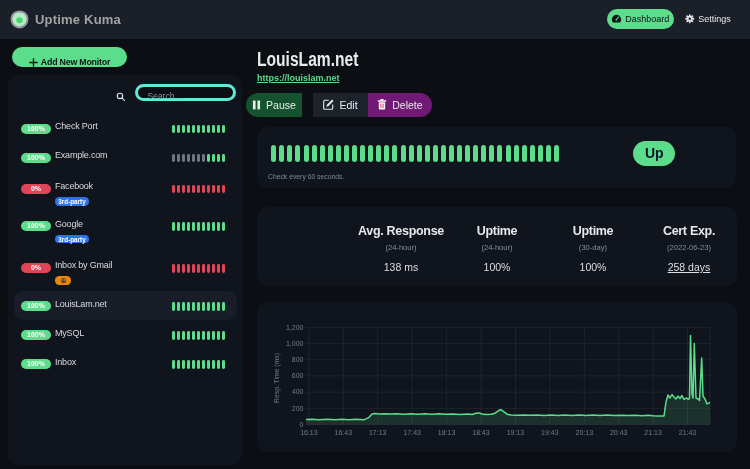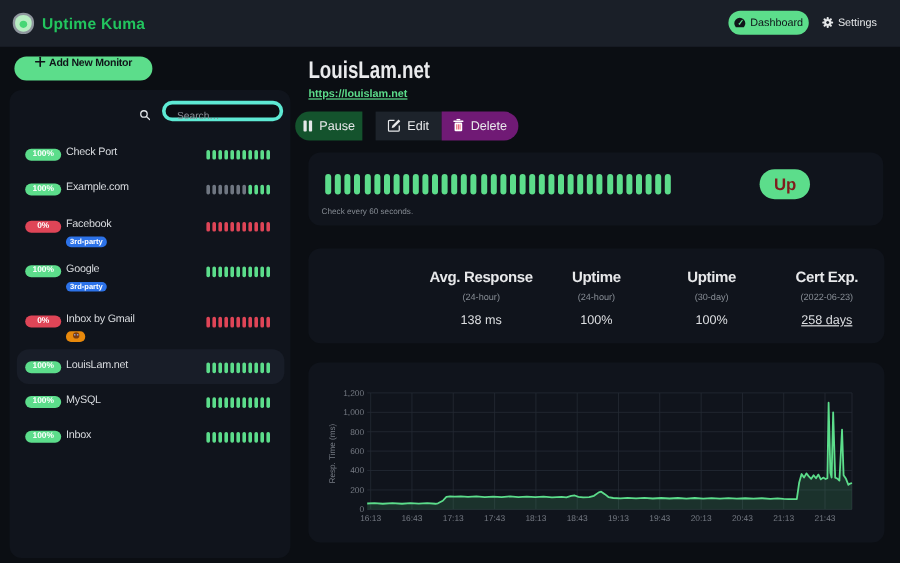--- a/index.html
+++ b/index.html
@@ -1,38 +1,38 @@
 <!DOCTYPE html>
 <html><head><meta charset="utf-8">
 <style>
 *{margin:0;padding:0;box-sizing:border-box}
 html,body{width:750px;height:469px;overflow:hidden;background:#0b0e13;font-family:"Liberation Sans",sans-serif;position:relative}
 .abs{position:absolute}
 
 .nav{position:absolute;left:0;top:0;width:750px;height:38.5px;background:#1a1f28}
-.brand{position:absolute;left:35px;top:11.5px;font-size:13px;font-weight:bold;color:#22c55e;letter-spacing:0.2px}
+.brand{position:absolute;left:35px;top:11.5px;font-size:13px;font-weight:bold;color:#a3a3a3;letter-spacing:0.2px}
 .navlogo{position:absolute;left:10px;top:9.5px}
 .navbtn{position:absolute;height:20.5px;border-radius:10.5px;font-size:9px;color:#e6e8ea;display:flex;align-items:center;justify-content:center;gap:3.5px;top:8.7px;white-space:nowrap}
 
-.addbtn{position:absolute;left:12px;top:46.5px;width:115px;height:20px;border-radius:10px;background:#5cdd8b;color:#0f1419;font-size:8.8px;font-weight:bold;display:flex;align-items:flex-start;justify-content:center;gap:3px;letter-spacing:-0.2px}
+.addbtn{position:absolute;left:12px;top:46.5px;width:115px;height:20px;border-radius:10px;background:#5cdd8b;color:#0f1419;font-size:8.8px;font-weight:bold;display:flex;align-items:flex-end;justify-content:center;gap:3px;letter-spacing:-0.2px}
 .panel{position:absolute;left:8px;top:74.5px;width:234px;height:390px;background:#10141c;border-radius:10px}
 .search{position:absolute;left:134.5px;top:83.5px;width:101px;height:17.5px;border-radius:9px;background:#0b0e13;border:3px solid #5eead4}
 .search span{position:absolute;left:10px;top:4px;font-size:8.5px;color:#8a9098}
 .selrow{position:absolute;left:14px;width:223px;height:29.5px;background:#181d28;border-radius:10px}
 .pct{position:absolute;height:10px;border-radius:5.5px;color:#fff;font-size:7px;font-weight:bold;text-align:center;line-height:10.4px}
 .mname{position:absolute;font-size:9px;color:#d8dbdf;letter-spacing:-0.2px}
 .mtag{position:absolute;height:8.5px;border-radius:4.2px;color:#fff;font-size:6.3px;font-weight:bold;text-align:center;line-height:9px}
 .side i{position:absolute;width:2.8px;height:8.8px;border-radius:1.4px}
 
 .h1{position:absolute;left:257px;top:48px;font-size:20px;font-weight:bold;color:#e9eaec;transform:scaleX(0.78);transform-origin:left top;white-space:nowrap}
 .ulink{position:absolute;left:257px;top:72.5px;font-size:9px;font-weight:bold;color:#5cdd8b;text-decoration:underline}
 .btn{position:absolute;top:93px;height:23.5px;color:#e9eaec;font-size:10.5px;display:flex;align-items:center;justify-content:center;gap:5px}
 .card{position:absolute;background:#10141c;border-radius:10px}
 .hb i{position:absolute;top:17.5px;width:5px;height:17px;border-radius:2.5px;background:#5cdd8b}
-.upbadge{position:absolute;left:376.4px;top:14px;width:41.8px;height:24.5px;border-radius:12.5px;background:#5cdd8b;color:#7f1d1d;font-size:14px;font-weight:bold;text-align:center;line-height:24px}
+.upbadge{position:absolute;left:376.4px;top:14px;width:41.8px;height:24.5px;border-radius:12.5px;background:#5cdd8b;color:#0f172a;font-size:14px;font-weight:bold;text-align:center;line-height:24px}
 .checkev{position:absolute;left:11px;top:46px;font-size:6.8px;color:#848a92}
 .scol{position:absolute;top:16.5px;width:96px;text-align:center}
 .st{font-size:12.5px;font-weight:bold;color:#e7e8ea;letter-spacing:-0.3px}
 .ss{font-size:7.6px;color:#878d95;margin-top:5px}
 .sv{font-size:10.5px;color:#dddfe2;margin-top:9.5px}
 .chart{position:absolute;left:0;top:0}
 </style></head>
 <body>
 <div class="nav">
   <span class="navlogo"><svg width="19" height="19" viewBox="0 0 48 48">

